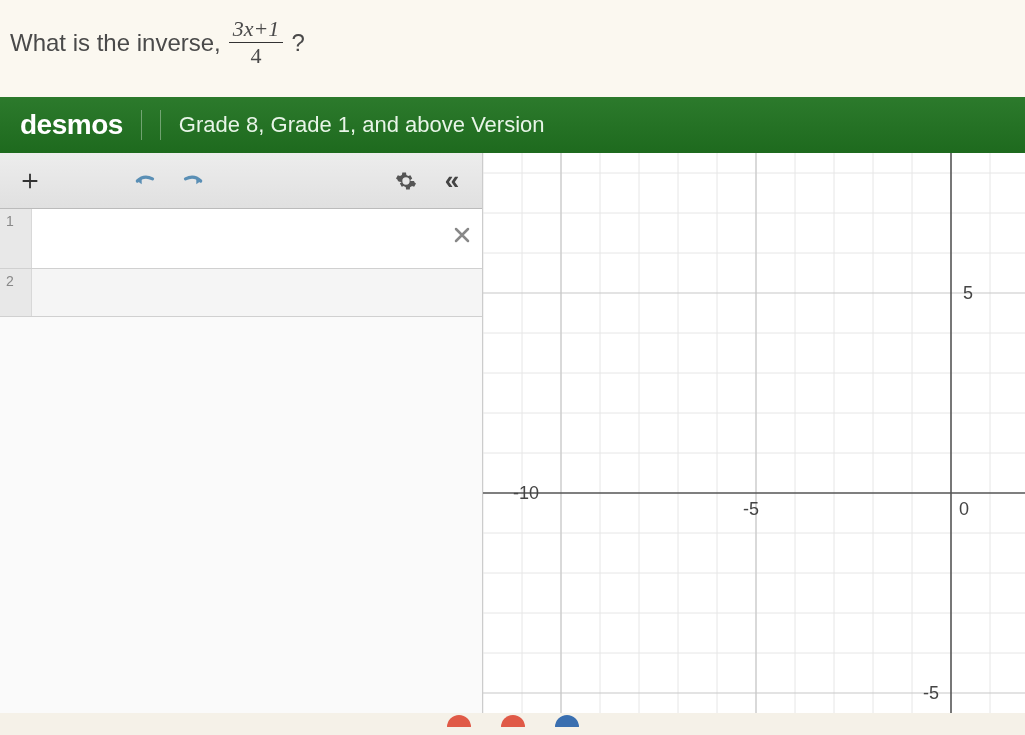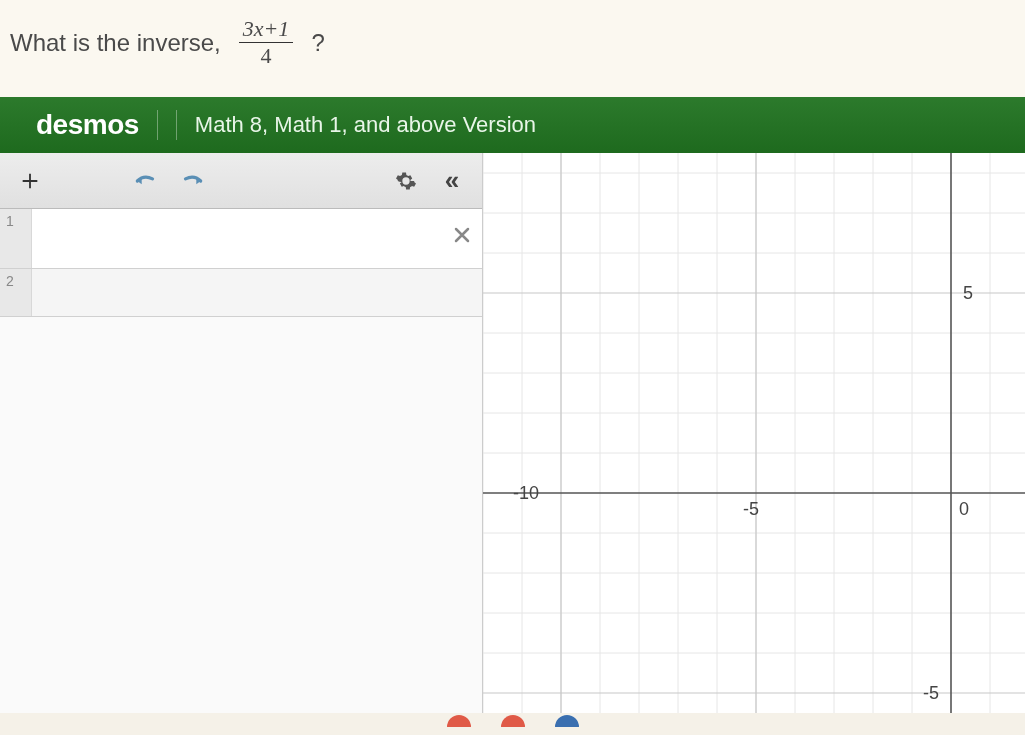--- a/index.html
+++ b/index.html
@@ -43,31 +43,31 @@
     font-size: 30px;
   }
   .frac {
     display: inline-flex;
     flex-direction: column;
     align-items: center;
     font-family: 'Times New Roman', serif;
     font-size: 22px;
     vertical-align: middle;
     line-height: 1;
-    margin: 0 12px;
+    margin: 0 2px;
   }
   .frac .num { border-bottom: 1.5px solid #333; padding: 0 4px 2px 4px; font-style: italic;}
   .frac .den { padding-top: 2px; }
   .desmos-header {
     background: linear-gradient(#2c7a2c, #1e6a1e);
     height: 56px;
     display: flex;
     align-items: center;
     color: #fff;
-    padding: 0 36px;
+    padding: 0 20px;
     gap: 18px;
     font-size: 22px;
   }
   .desmos-logo {
     font-weight: 600;
     font-size: 28px;
     letter-spacing: -0.5px;
     color: #fff;
   }
   .vdiv {
@@ -180,21 +180,21 @@
     <span class="num">3x+1</span>
     <span class="den">4</span>
   </span>
   <span>?</span>
 </div>
 
 <div class="desmos-header">
   <span class="desmos-logo">desmos</span>
   <span class="vdiv"></span>
   <span class="vdiv"></span>
-  <span class="version-text">Math 8, Math 1, and above Version</span>
+  <span class="version-text">Grade 8, Grade 1, and above Version</span>
 </div>
 
 <div class="app-body">
 
   <div class="left-panel">
     <div class="toolbar">
       <div class="tool-btn">
         <svg width="22" height="22" viewBox="0 0 24 24">
             <path d="M11 4h2v7h7v2h-7v7h-2v-7H4v-2h7z" fill="#333"></path>
           </svg>

